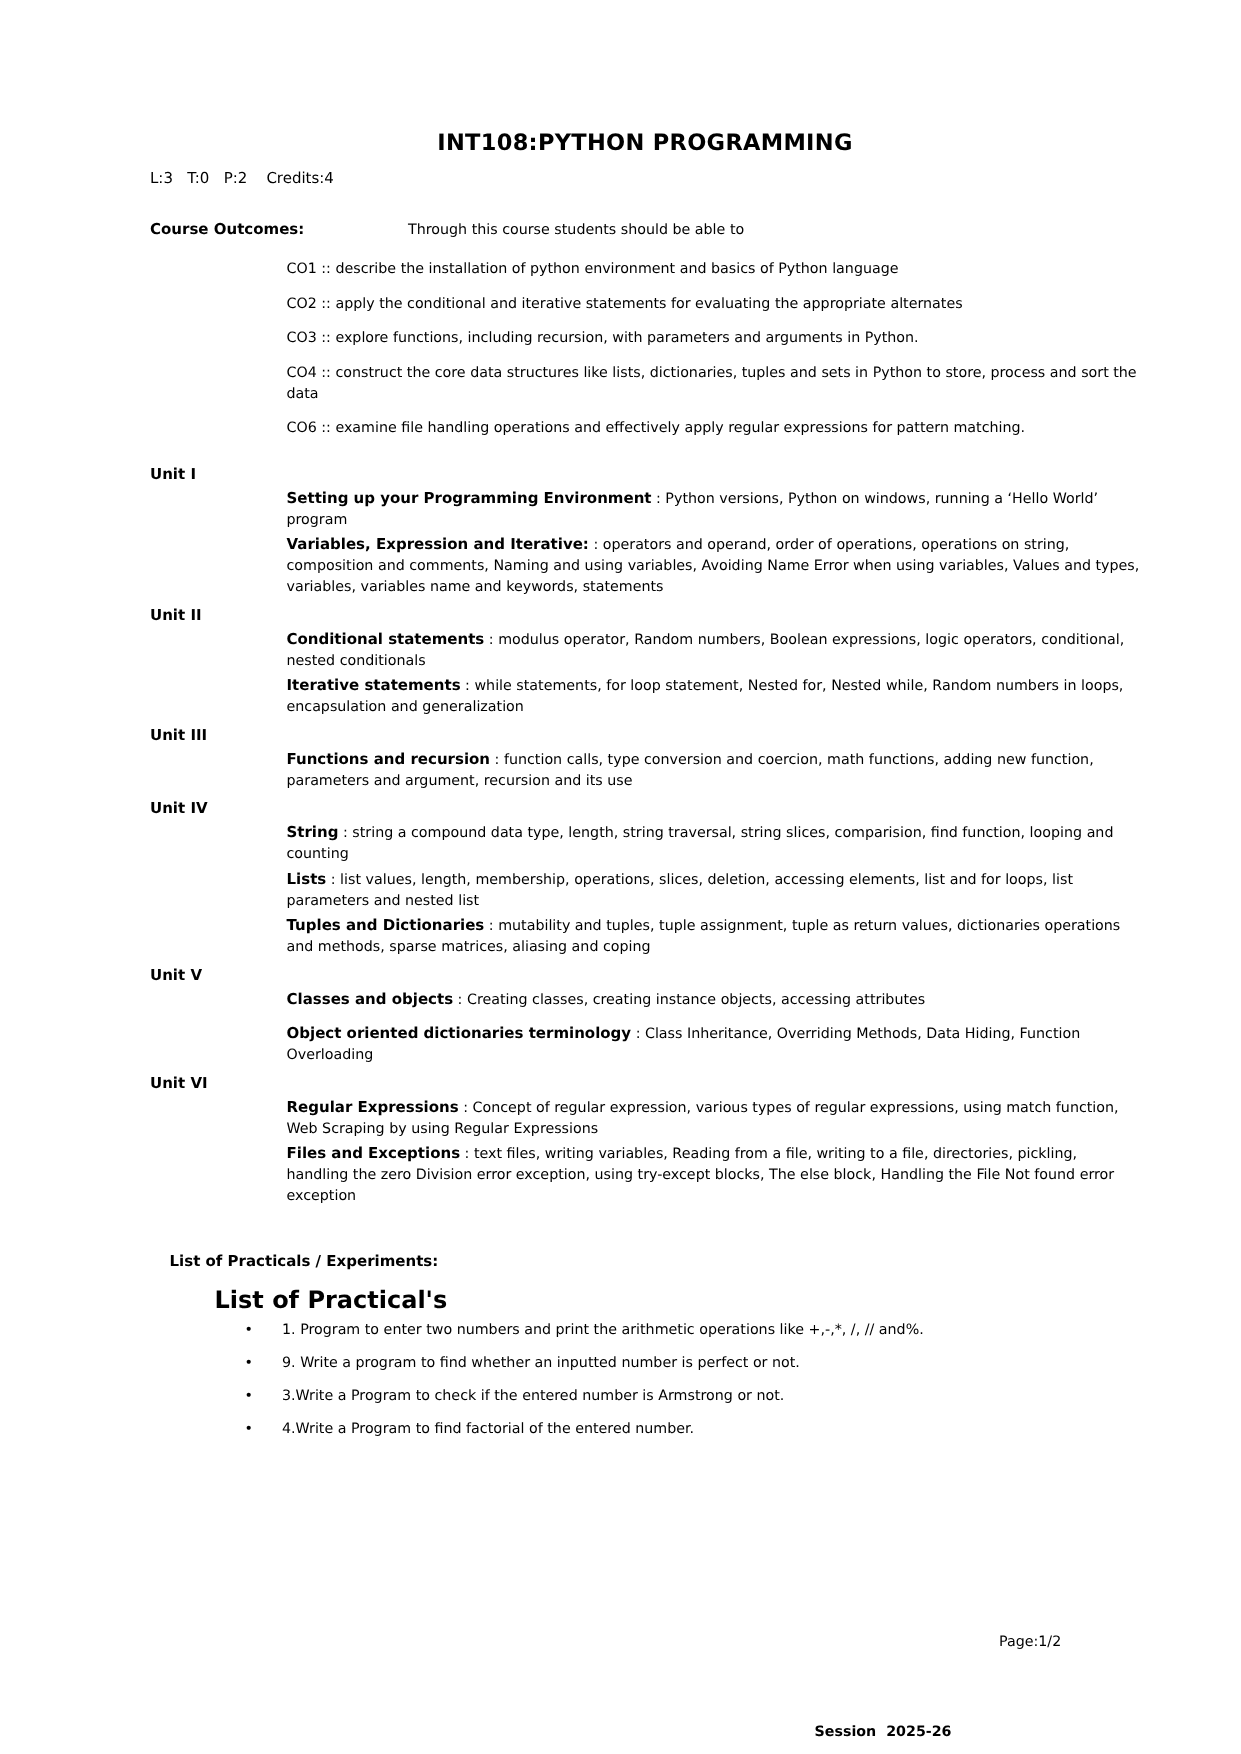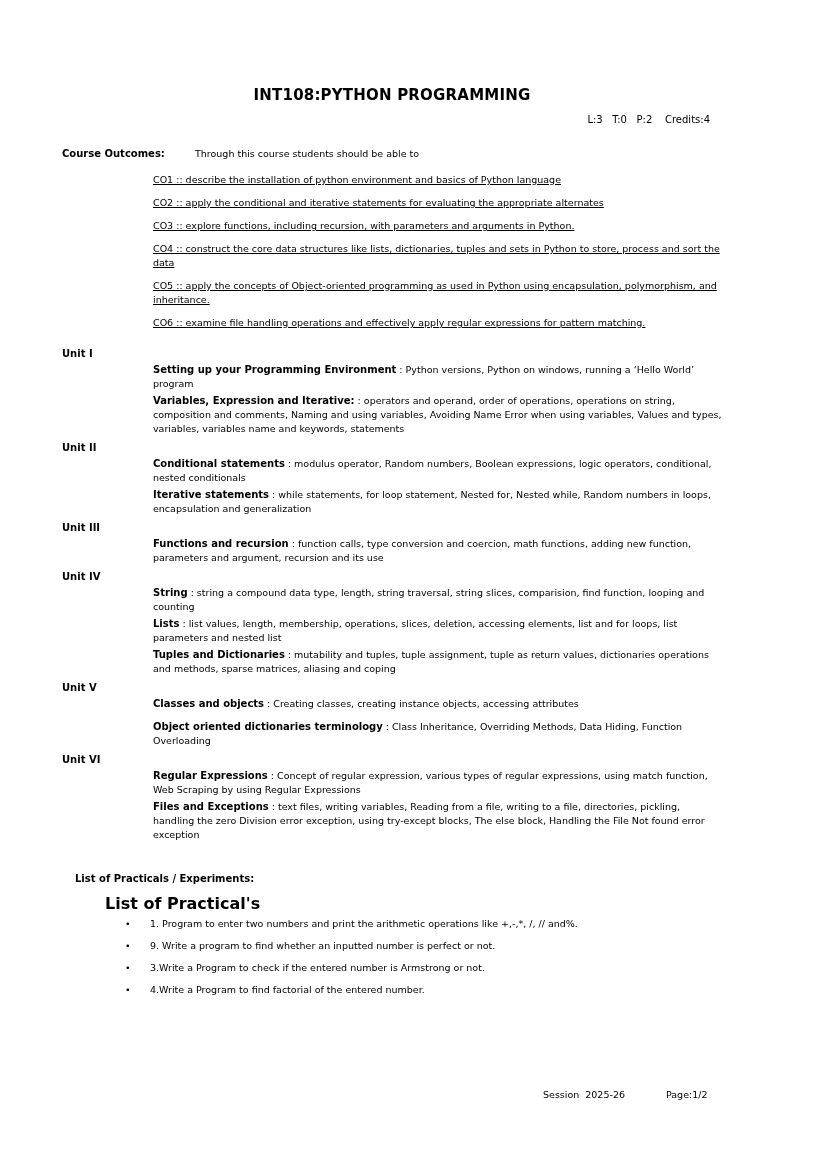--- a/index.html
+++ b/index.html
@@ -5,61 +5,60 @@
   html, body { margin: 0; padding: 0; background: #ffffff; }
   .page {
     position: relative;
     width: 827px;
     height: 1169px;
     background: #ffffff;
     color: #000000;
     font-family: "DejaVu Sans", sans-serif;
     overflow: hidden;
   }
-  .content { margin-left: 62px; width: 660px; }
+  .content { margin-left: 100px; width: 660px; }
 
   .doc-title {
     padding-top: 88px;
     font-size: 15px;
     line-height: 15px;
     font-weight: bold;
     text-align: center;
     letter-spacing: 0.2px;
   }
   .meta-line {
     margin-top: 11px;
     padding-right: 12px;
-    text-align: right;
     font-size: 10px;
     line-height: 12px;
     white-space: pre;
   }
 
-  .co-row { margin-top: 22px; display: flex; align-items: baseline; }
+  .co-row { margin-top: 22px; display: flex; align-items: baseline; gap: 39px; }
   .co-label { font-size: 10px; font-weight: bold; width: 133px; flex: 0 0 133px; }
   .co-intro { font-size: 9.5px; }
 
-  .co-items { margin-left: 91px; width: 569px; margin-top: 14px; text-decoration: underline; }
+  .co-items { margin-left: 91px; width: 569px; margin-top: 14px; }
   .co-items p { margin: 0 0 9px 0; font-size: 9.5px; line-height: 14px; }
 
   .unit { margin-top: 5px; }
   .unit-first { margin-top: 17px; }
   .unit-name { font-size: 10px; font-weight: bold; line-height: 14px; margin-bottom: 2px; }
   .topics { margin-left: 91px; width: 569px; }
   .topic { margin: 0 0 3px 0; font-size: 9.5px; line-height: 14px; }
   .topic b { font-size: 10px; }
 
   .practicals { margin-top: 30px; }
   .practicals-heading { margin-left: 13px; font-size: 10px; font-weight: bold; line-height: 14px; }
   .practicals-subheading { margin-left: 43px; margin-top: 11px; font-size: 16px; font-weight: bold; line-height: 14px; }
   .practicals-list { margin: 6px 0 0 63px; padding: 0; list-style: none; width: 560px; }
   .practicals-list li { display: flex; margin: 0 0 8px 0; font-size: 9.5px; line-height: 14px; }
   .bullet { flex: 0 0 25px; font-size: 9.5px; }
 
-  .footer-session { position: absolute; left: 543px; top: 1089px; font-size: 9.5px; white-space: pre; }
+  .footer-session { position: absolute; left: 543px; top: 1149px; font-size: 9.5px; white-space: pre; font-weight: bold; }
   .footer-page { position: absolute; left: 666px; top: 1089px; font-size: 9.5px; white-space: pre; text-align: right; }
 </style>
 </head>
 <body>
 
 <div class="page">
   <div class="content">
 
     <div class="doc-title">INT108:PYTHON PROGRAMMING</div>
     <div class="meta-line">L:3   T:0   P:2    Credits:4</div>
@@ -67,21 +66,20 @@
     <div class="co-row">
       <span class="co-label">Course Outcomes:</span>
       <span class="co-intro">Through this course students should be able to</span>
     </div>
 
     <div class="co-items">
       <p>CO1 :: describe the installation of python environment and basics of Python language</p>
       <p>CO2 :: apply the conditional and iterative statements for evaluating the appropriate alternates</p>
       <p>CO3 :: explore functions, including recursion, with parameters and arguments in Python.</p>
       <p>CO4 :: construct the core data structures like lists, dictionaries, tuples and sets in Python to store, process and sort the data</p>
-      <p>CO5 :: apply the concepts of Object-oriented programming as used in Python using encapsulation, polymorphism, and inheritance.</p>
       <p>CO6 :: examine file handling operations and effectively apply regular expressions for pattern matching.</p>
     </div>
 
     <div class="unit unit-first">
       <div class="unit-name">Unit I</div>
       <div class="topics">
         <p class="topic"><b>Setting up your Programming Environment</b><span> : Python versions, Python on windows, running a ‘Hello World’ program</span></p>
         <p class="topic"><b>Variables, Expression and Iterative:</b><span> : operators and operand, order of operations, operations on string, composition and comments, Naming and using variables, Avoiding Name Error when using variables, Values and types, variables, variables name and keywords, statements</span></p>
       </div>
     </div>

